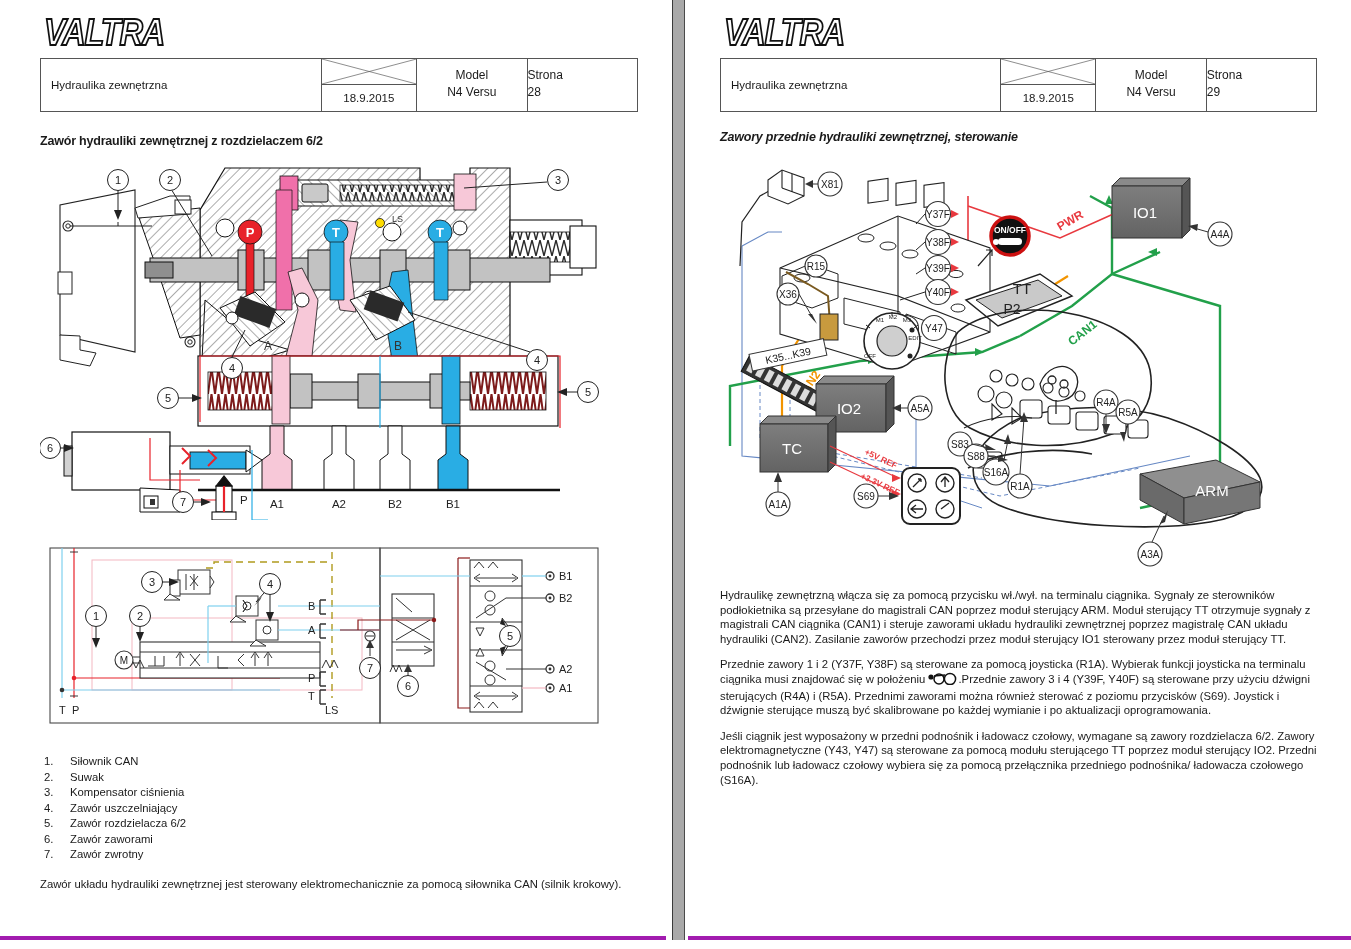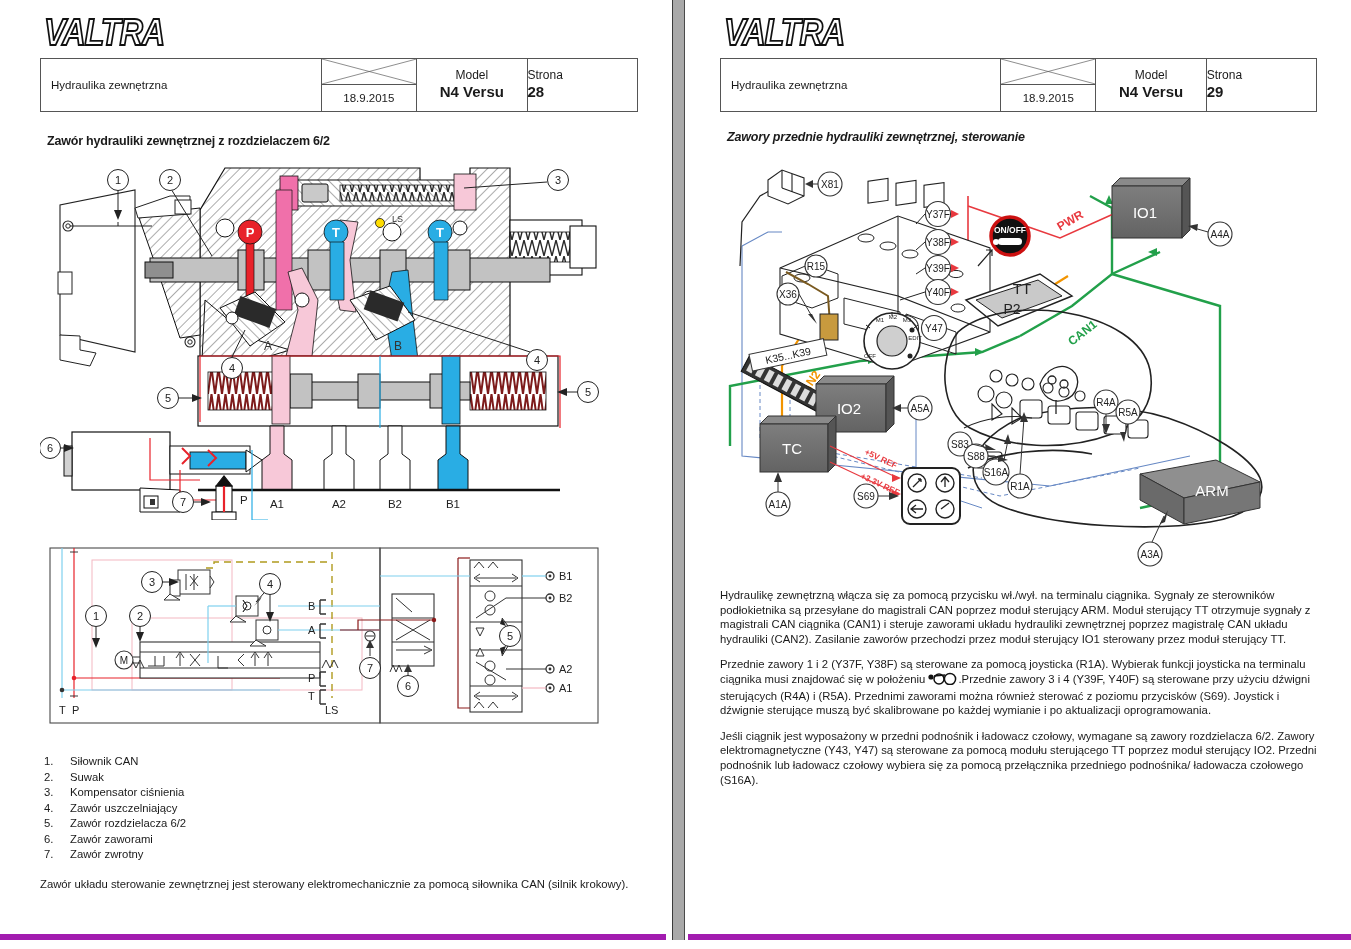--- a/index.html
+++ b/index.html
@@ -13,21 +13,21 @@
     color: #1a1a1a;
     overflow: hidden;
     position: relative;
   }
   .spread { display: flex; width: 1351px; height: 949px; background:#fff; }
 
   .page {
     position: relative;
     background: #ffffff;
     height: 940px;
-    border-bottom: 6px solid #a21caf;
+    border-bottom: 4px solid #a21caf;
   }
   .page.left  { width: 666px; padding: 10px 28px 0 40px; }
   .gutter {
     width: 22px; height: 949px;
     background: #ffffff;
     position: relative;
     flex: 0 0 22px;
   }
   .gutter::before{
     content:""; position:absolute; left:6px; top:0; width:1px; height:940px;
@@ -75,26 +75,26 @@
   .hdr-page   { width: 18.5%; text-align: left; }
   .xbox {
     height: 26px;
     border-bottom: 1px solid #555;
     position: relative;
     overflow: hidden;
   }
   .xbox svg { display:block; width:100%; height:100%; }
   .date-cell { height: 26px; line-height: 26px; text-align:center; font-size: 11.5px; }
   .sub-lbl { display:block; font-size: 12px; padding-top: 5px; line-height: 13px; }
-  .sub-val { display:block; font-size: 15px; padding-bottom: 5px; line-height: 20px; font-weight: bold; }
+  .sub-val { display:block; font-size: 12px; padding-bottom: 5px; line-height: 20px; }
 
   
   h2.sec {
     font-size: 12.5px; font-weight: bold;
-    margin: 22px 0 12px 7px; letter-spacing: -0.2px;
+    margin: 22px 0 12px 0; letter-spacing: -0.2px;
   }
   p.body {
     font-size: 11.3px; line-height: 14.6px;
     margin: 0 0 11px 0; text-align: left;
   }
   ol.legend { margin: 6px 0 0 0; padding: 0 0 0 4px; list-style: none; }
   ol.legend li {
     font-size: 11.3px; line-height: 15.5px;
     display: flex;
   }
@@ -556,21 +556,21 @@
       <li>
           <span class="num">6.</span>
           <span>Zawór zaworami</span>
         </li>
       <li>
           <span class="num">7.</span>
           <span>Zawór zwrotny</span>
         </li>
     </ol>
 
-    <p class="body" style="margin-top:14px;">Zawór układu sterowanie zewnętrznej jest sterowany elektromechanicznie za pomocą siłownika CAN (silnik krokowy).</p>
+    <p class="body" style="margin-top:14px;">Zawór układu hydrauliki zewnętrznej jest sterowany elektromechanicznie za pomocą siłownika CAN (silnik krokowy).</p>
   </div>
 
   <div class="gutter"></div>
 
   <div class="page right">
 
     <div class="logo">VALTRA</div>
 
     <table class="hdr-table">
       <tbody>

